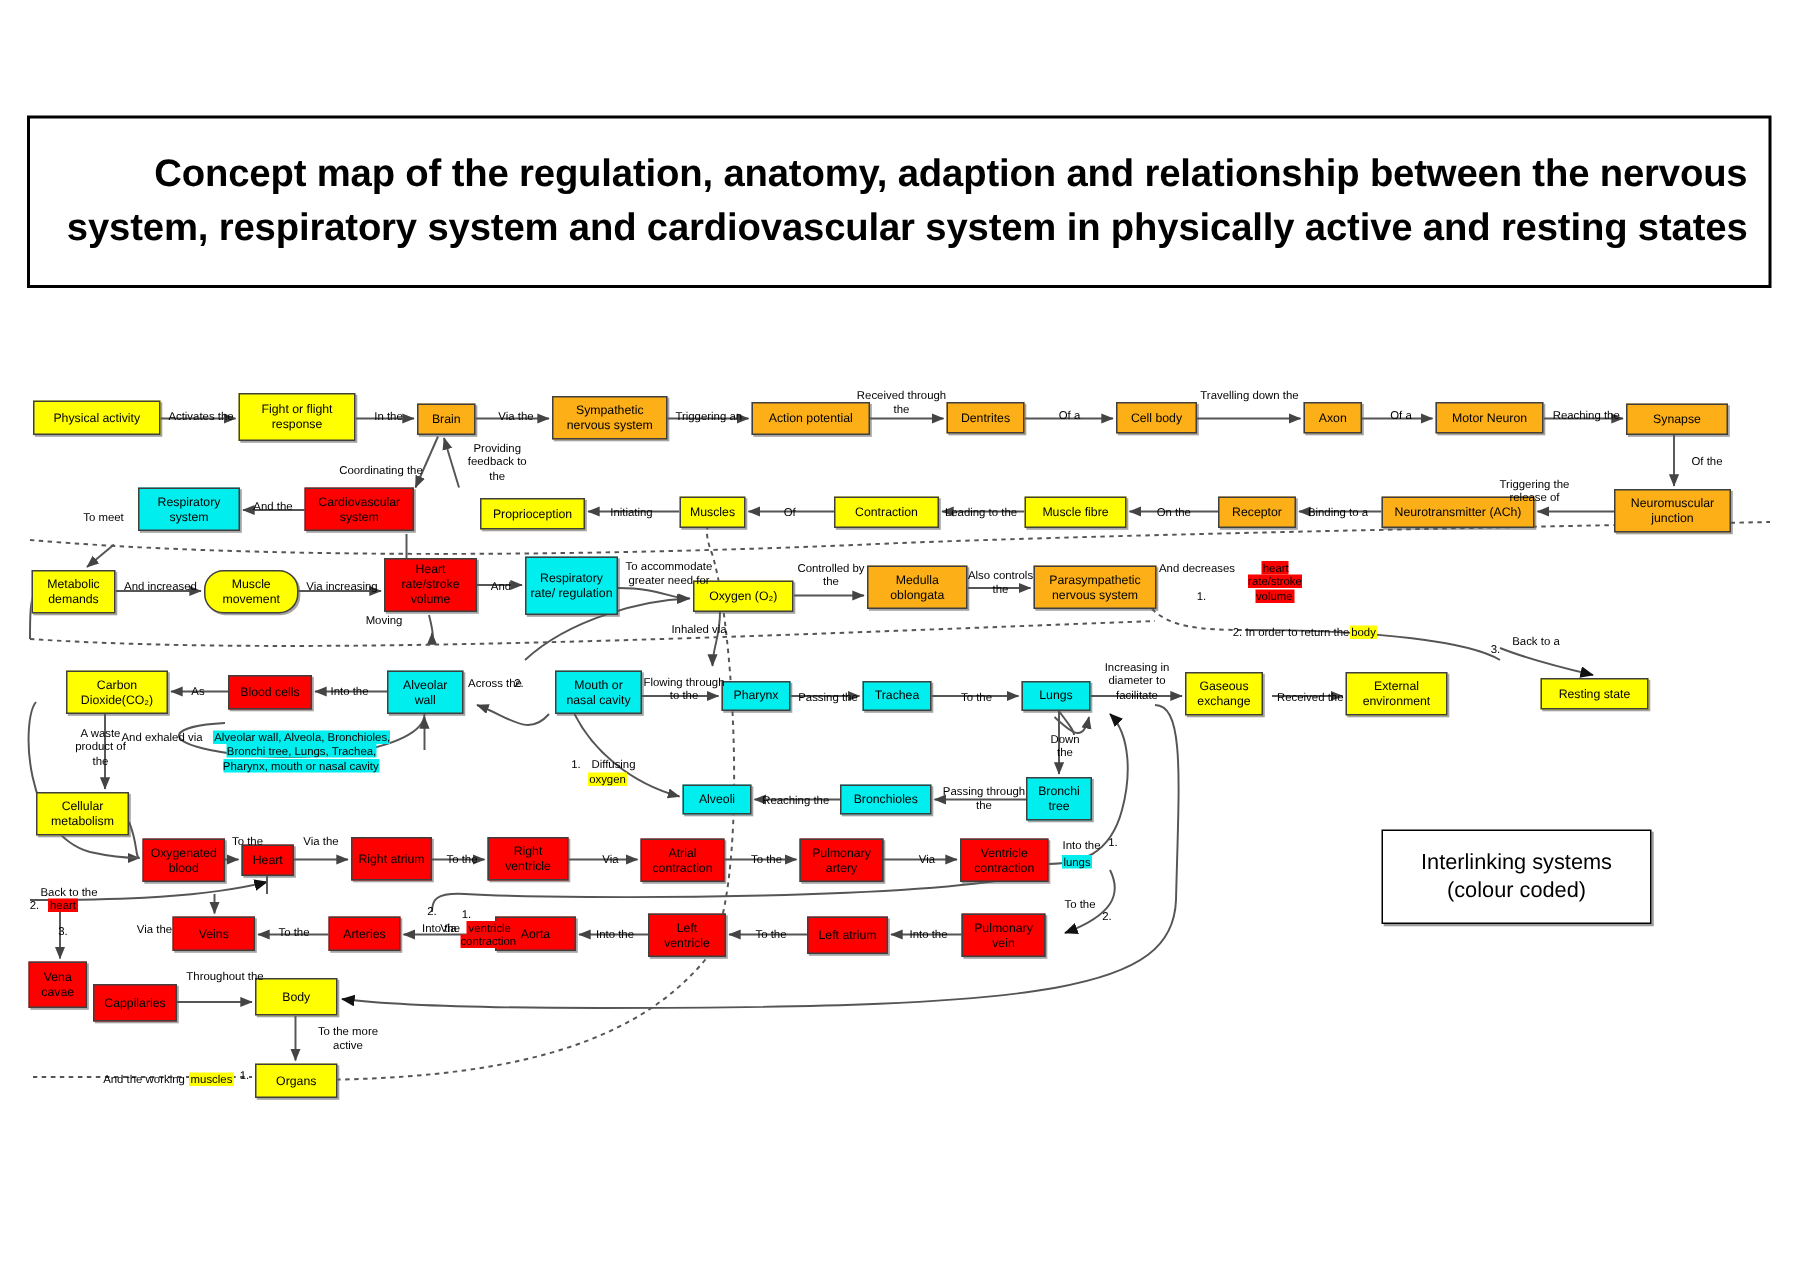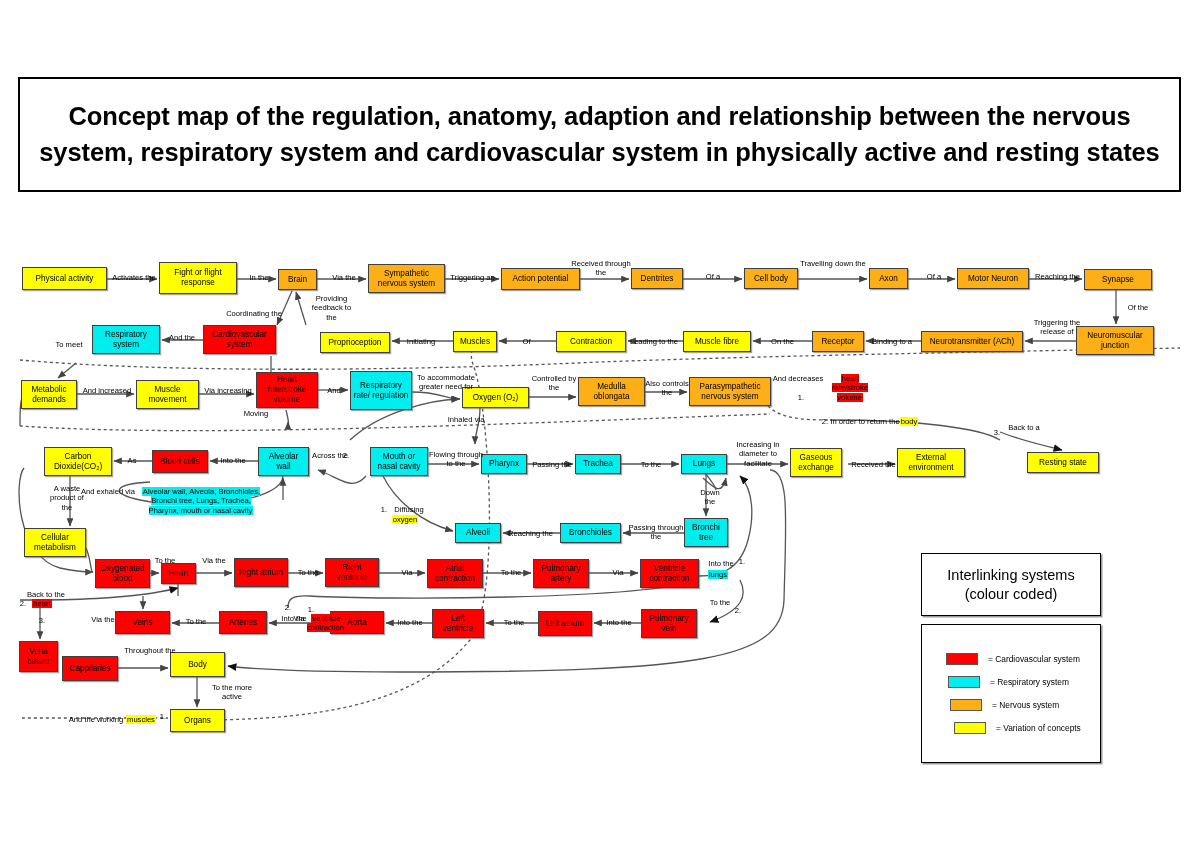--- a/index.html
+++ b/index.html
@@ -25,21 +25,21 @@
     background: #fff;
     display: flex;
     align-items: center;
     justify-content: center;
     padding: 4px 14px;
   }
   #title-text {
     font-size: 25.5px;
     font-weight: bold;
     line-height: 1.38;
-    text-align: center;
+    text-align: right;
     color: #000;
     letter-spacing: -0.1px;
   }
 
   
   .node {
     position: absolute;
     border: 1.6px solid #3f3f3f;
     display: flex;
     align-items: center;
@@ -247,38 +247,20 @@
     <path d="M770,470 C790,470 786,520 784,600 C782,660 700,672 400,672 C320,672 260,670 228,666" marker-end="url(#ahb)"></path>
 
     <path d="M24,468 C14,480 16,556 60,568 C78,572 86,572 93,572"></path>
   </g>
 </svg>
 
 <div id="legend-title">
   <span>Interlinking systems</span>
   <span>(colour coded)</span>
 </div>
-<div id="legend-body">
-      <div class="legend-row" style="padding-left: 24px;">
-        <div class="legend-sw" style="background: rgb(255, 0, 0);"></div>
-        <div class="legend-txt" style="margin-left: 10px;">= Cardiovascular system</div>
-      </div>
-      <div class="legend-row" style="padding-left: 26px;">
-        <div class="legend-sw" style="background: rgb(0, 238, 238);"></div>
-        <div class="legend-txt" style="margin-left: 10px;">= Respiratory system</div>
-      </div>
-      <div class="legend-row" style="padding-left: 28px;">
-        <div class="legend-sw" style="background: rgb(252, 175, 23);"></div>
-        <div class="legend-txt" style="margin-left: 10px;">= Nervous system</div>
-      </div>
-      <div class="legend-row" style="padding-left: 32px;">
-        <div class="legend-sw" style="background: rgb(255, 255, 0);"></div>
-        <div class="legend-txt" style="margin-left: 10px;">= Variation of concepts</div>
-      </div>
-    </div>
 
 <div class="node c-yellow" style="left: 22px; top: 267px; width: 85px; height: 23px;">
       <span>Physical activity</span>
     </div>
     <div class="node c-yellow" style="left: 159px; top: 262px; width: 78px; height: 32px;">
       <span>Fight or flight response</span>
     </div>
     <div class="node c-orange" style="left: 278px; top: 269px; width: 39px; height: 21px;">
       <span>Brain</span>
     </div>
@@ -326,21 +308,21 @@
     </div>
     <div class="node c-red" style="left: 203px; top: 325px; width: 73px; height: 29px;">
       <span>Cardiovascular system</span>
     </div>
     <div class="node c-cyan" style="left: 92px; top: 325px; width: 68px; height: 29px;">
       <span>Respiratory system</span>
     </div>
     <div class="node c-yellow" style="left: 21px; top: 380px; width: 56px; height: 29px;">
       <span>Metabolic demands</span>
     </div>
-    <div class="node c-yellow" style="left: 136px; top: 380px; width: 63px; height: 29px;">
+    <div class="node c-yellow" style="left: 136px; top: 380px; width: 63px; height: 29px; border-radius: 13px;">
       <span>Muscle movement</span>
     </div>
     <div class="node c-red" style="left: 256px; top: 372px; width: 62px; height: 36px;">
       <span>Heart rate/stroke volume</span>
     </div>
     <div class="node c-cyan" style="left: 350px; top: 371px; width: 62px; height: 39px;">
       <span>Respiratory rate/ regulation</span>
     </div>
     <div class="node c-yellow" style="left: 462px; top: 387px; width: 67px; height: 21px;">
       <span>Oxygen (O₂)</span>
@@ -447,21 +429,21 @@
     <div class="lbl wrap" style="left: 108px; top: 273px; width: 52px;"><span>Activates the</span></div>
     <div class="lbl wrap" style="left: 240px; top: 273px; width: 38px;"><span>In the</span></div>
     <div class="lbl wrap" style="left: 322px; top: 273px; width: 44px;"><span>Via the</span></div>
     <div class="lbl wrap" style="left: 444px; top: 273px; width: 57px;"><span>Triggering an</span></div>
     <div class="lbl wrap" style="left: 571px; top: 259px; width: 60px;"><span>Received through the</span></div>
     <div class="lbl wrap" style="left: 687px; top: 272px; width: 52px;"><span>Of a</span></div>
     <div class="lbl wrap" style="left: 800px; top: 259px; width: 66px;"><span>Travelling down the</span></div>
     <div class="lbl wrap" style="left: 912px; top: 272px; width: 44px;"><span>Of a</span></div>
     <div class="lbl wrap" style="left: 1031px; top: 272px; width: 53px;"><span>Reaching the</span></div>
     <div class="lbl wrap" style="left: 1120px; top: 303px; width: 36px;"><span>Of the</span></div>
-    <div class="lbl wrap" style="left: 1028px; top: 318px; width: 58px; text-align: center;"><span>Triggering the release of</span></div>
+    <div class="lbl wrap" style="left: 994px; top: 318px; width: 58px; text-align: center;"><span>Triggering the release of</span></div>
     <div class="lbl wrap" style="left: 866px; top: 337px; width: 52px;"><span>Binding to a</span></div>
     <div class="lbl wrap" style="left: 756px; top: 337px; width: 53px;"><span>On the</span></div>
     <div class="lbl wrap" style="left: 626px; top: 337px; width: 56px;"><span>Leading to the</span></div>
     <div class="lbl wrap" style="left: 500px; top: 337px; width: 53px;"><span>Of</span></div>
     <div class="lbl wrap" style="left: 392px; top: 337px; width: 58px;"><span>Initiating</span></div>
     <div class="lbl wrap" style="left: 162px; top: 333px; width: 40px;"><span>And the</span></div>
     <div class="lbl wrap" style="left: 49px; top: 340px; width: 40px;"><span>To meet</span></div>
     <div class="lbl wrap" style="left: 221px; top: 309px; width: 66px;"><span>Coordinating the</span></div>
     <div class="lbl wrap" style="left: 308px; top: 294px; width: 47px;"><span>Providing feedback to the</span></div>
     <div class="lbl wrap" style="left: 79px; top: 386px; width: 56px;"><span>And increased</span></div>

